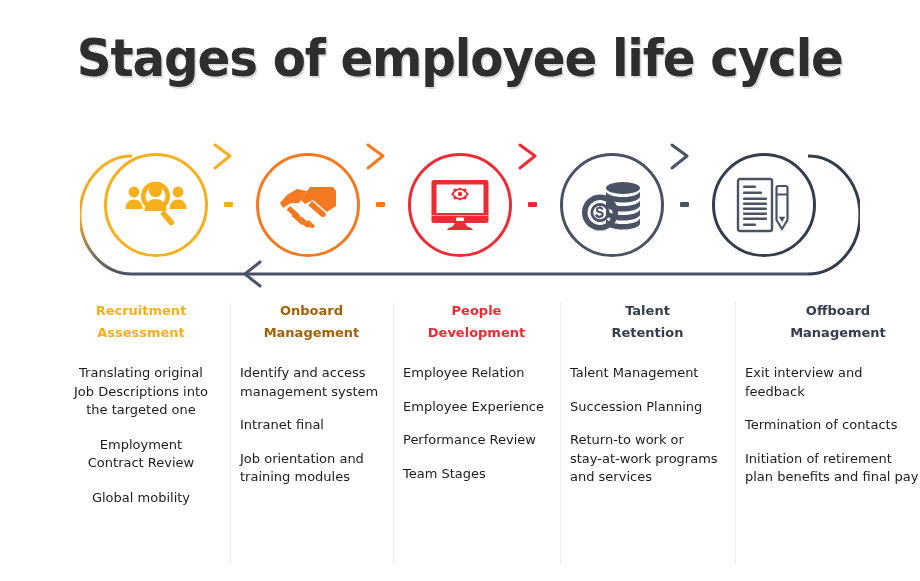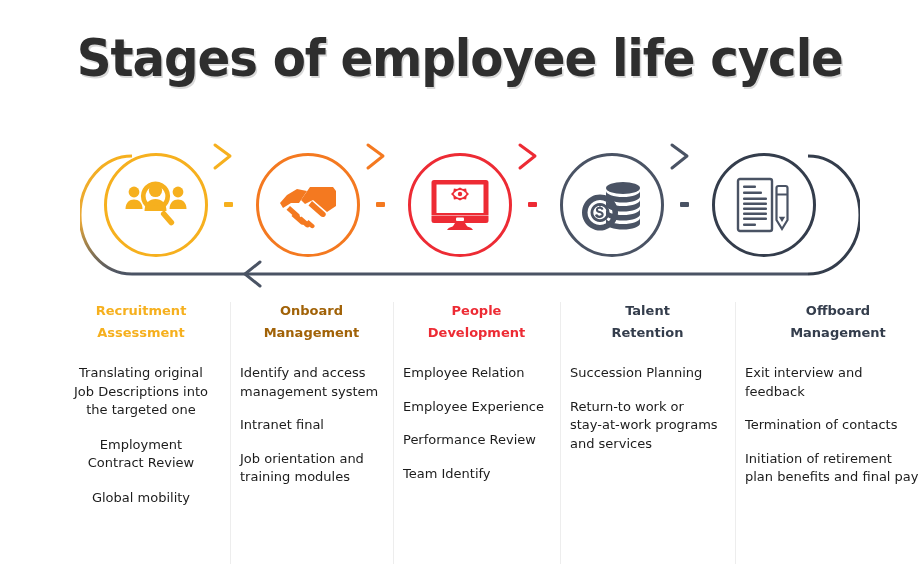--- a/index.html
+++ b/index.html
@@ -279,26 +279,27 @@
       <div class="col-item">Job orientation and
 training modules</div>
     </div>
 
     <div class="col col-3">
       <div class="col-title" style="color: rgb(237, 43, 52);">People
 Development</div>
       <div class="col-item">Employee Relation</div>
       <div class="col-item">Employee Experience</div>
       <div class="col-item">Performance Review</div>
-      <div class="col-item">Team Identify</div>
+      <div class="col-item">Team Stages</div>
     </div>
 
     <div class="col col-4">
       <div class="col-title" style="color: rgb(52, 61, 76);">Talent
 Retention</div>
+      <div class="col-item">Talent Management</div>
       <div class="col-item">Succession Planning</div>
       <div class="col-item">Return-to work or
 stay-at-work programs
 and services</div>
     </div>
 
     <div class="col col-5">
       <div class="col-title" style="color: rgb(52, 61, 76);">Offboard
 Management</div>
       <div class="col-item">Exit interview and

